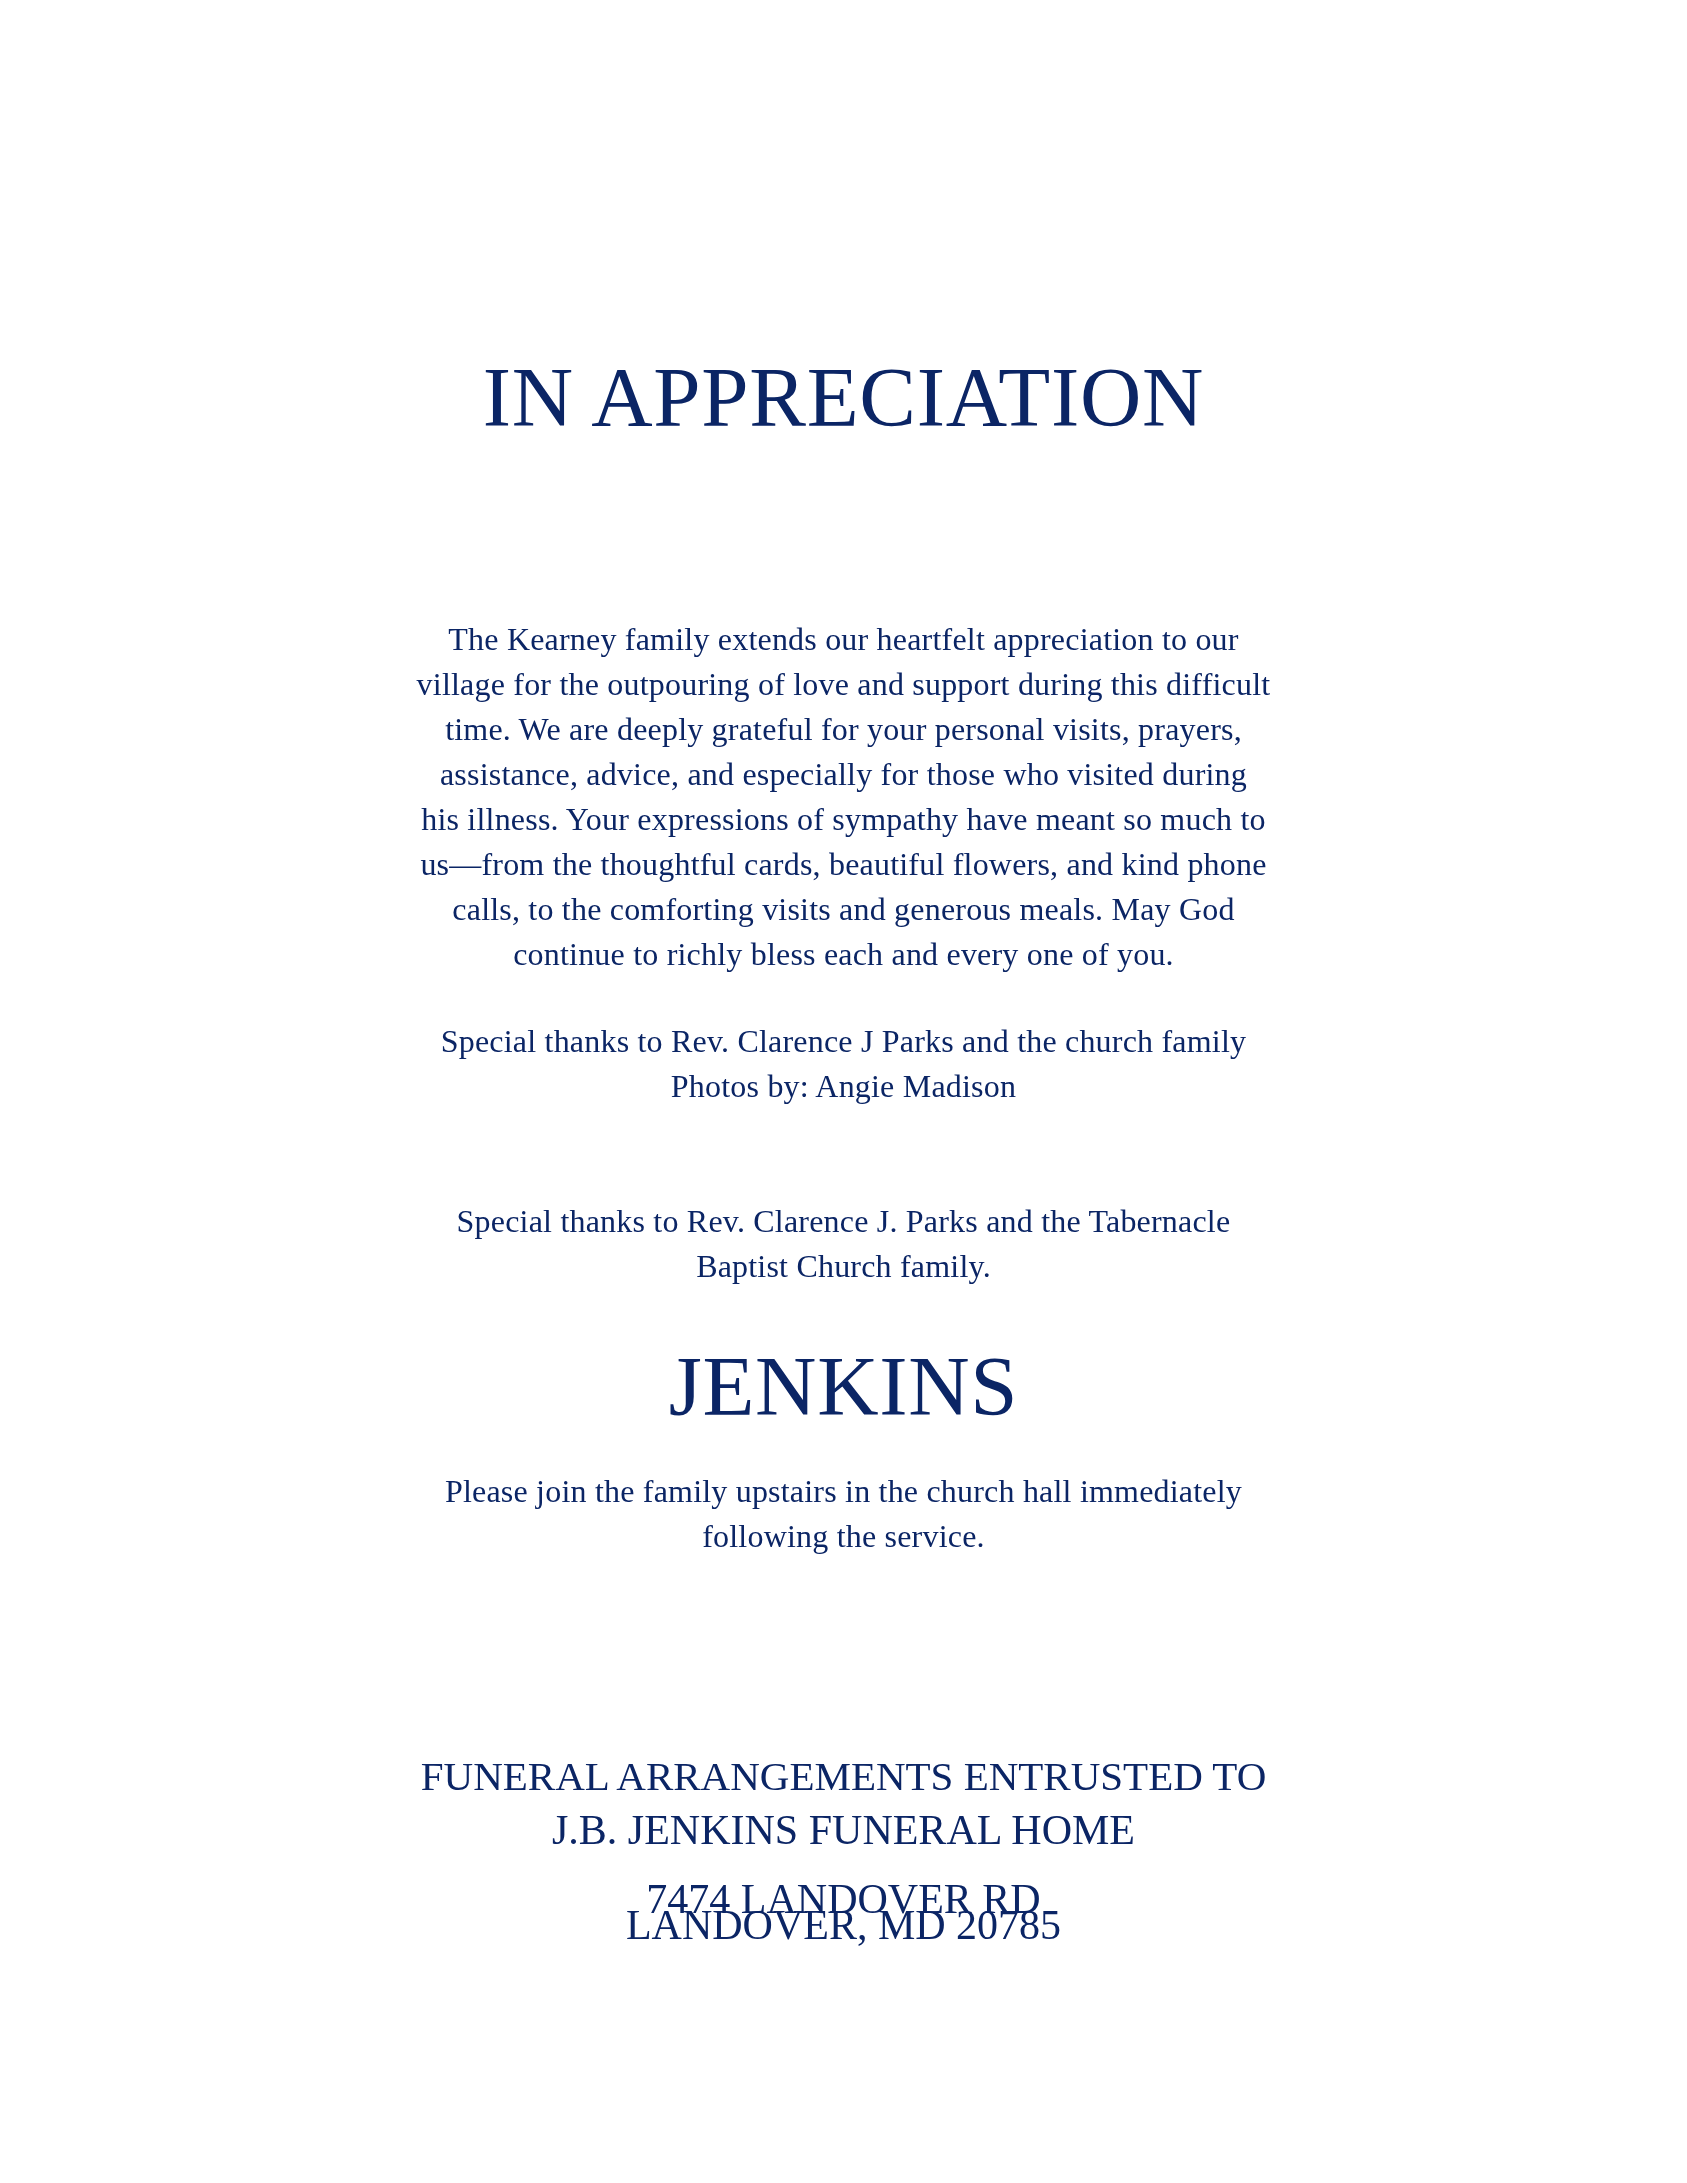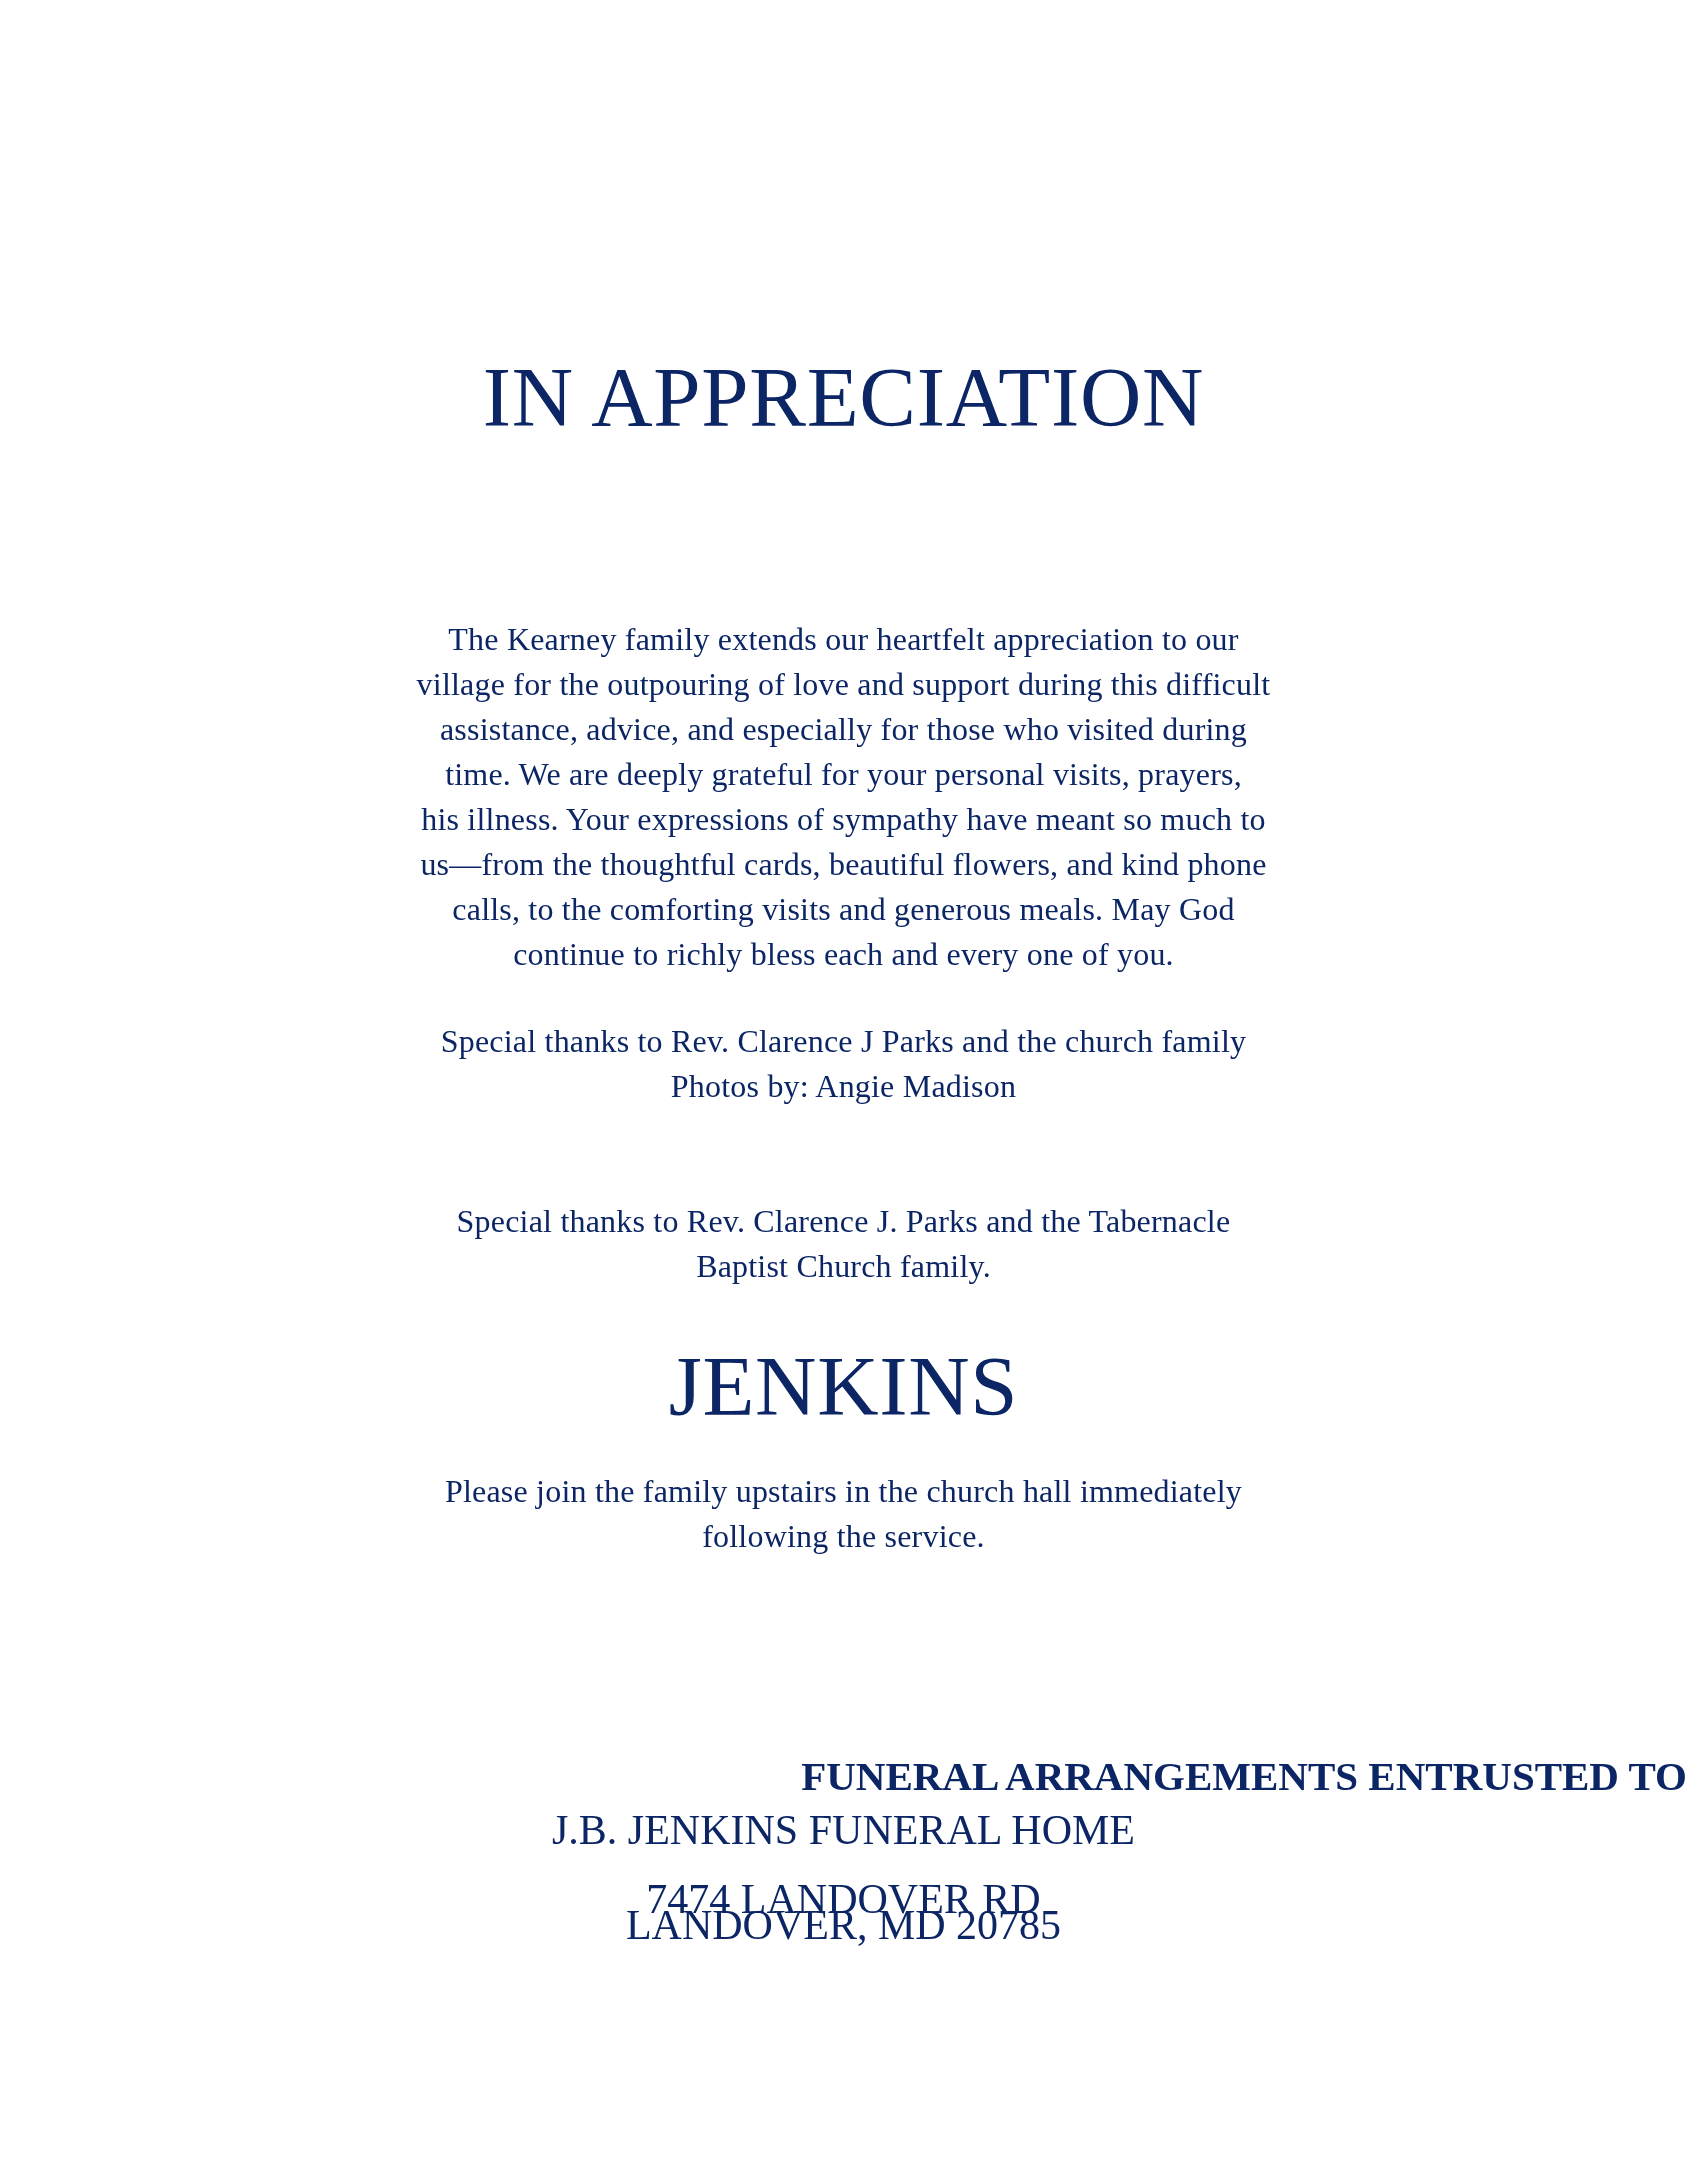--- a/index.html
+++ b/index.html
@@ -3,36 +3,36 @@
 <meta charset="utf-8">
 <style>
   html, body { margin:0; padding:0; background:#ffffff; }
   body { width:1687px; height:2183px; position:relative; overflow:hidden; color:#0b2565; }
   .page { position:absolute; left:0; top:0; width:1687px; height:1700px; }
   .center { position:absolute; left:0; width:1687px; text-align:center; white-space:nowrap; }
   .serif { font-family:"Liberation Serif", "DejaVu Serif", serif; }
   .sans { font-family:Liberation Serif, serif; }
   .title { font-size:85px; line-height:93px; letter-spacing:0.7px; }
   .body-text { font-size:32px; line-height:45px; letter-spacing:0.2px; }
-  .bold-head { font-size:41px; font-weight:bold; line-height:48px;text-align:right; }
+  .bold-head { font-size:41px; font-weight:normal; line-height:48px; }
   .addr { font-size:42px; line-height:48px; }
   .line { display:block; }
 </style>
 </head>
 <body>
 
 <div class="page">
 
   <div class="center serif title" style="top:351px;">IN APPRECIATION</div>
 
   <div class="center sans body-text" style="top:617px;">
     <span class="line">The Kearney family extends our heartfelt appreciation to our</span>
     <span class="line">village for the outpouring of love and support during this difficult</span>
+    <span class="line">time. We are deeply grateful for your personal visits, prayers,</span>
     <span class="line">assistance, advice, and especially for those who visited during</span>
-    <span class="line">time. We are deeply grateful for your personal visits, prayers,</span>
     <span class="line">his illness. Your expressions of sympathy have meant so much to</span>
     <span class="line">us—from the thoughtful cards, beautiful flowers, and kind phone</span>
     <span class="line">calls, to the comforting visits and generous meals. May God</span>
     <span class="line">continue to richly bless each and every one of you.</span>
   </div>
 
   <div class="center sans body-text" style="top:1019px;">
     <span class="line">Special thanks to Rev. Clarence J Parks and the church family</span>
     <span class="line">Photos by: Angie Madison</span>
   </div>

